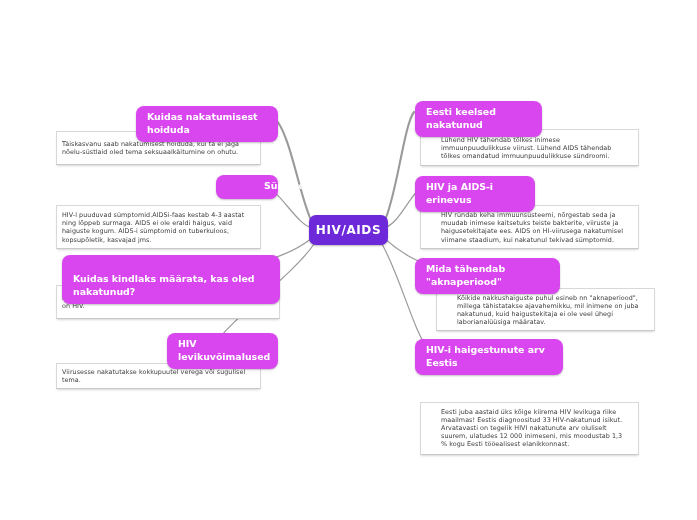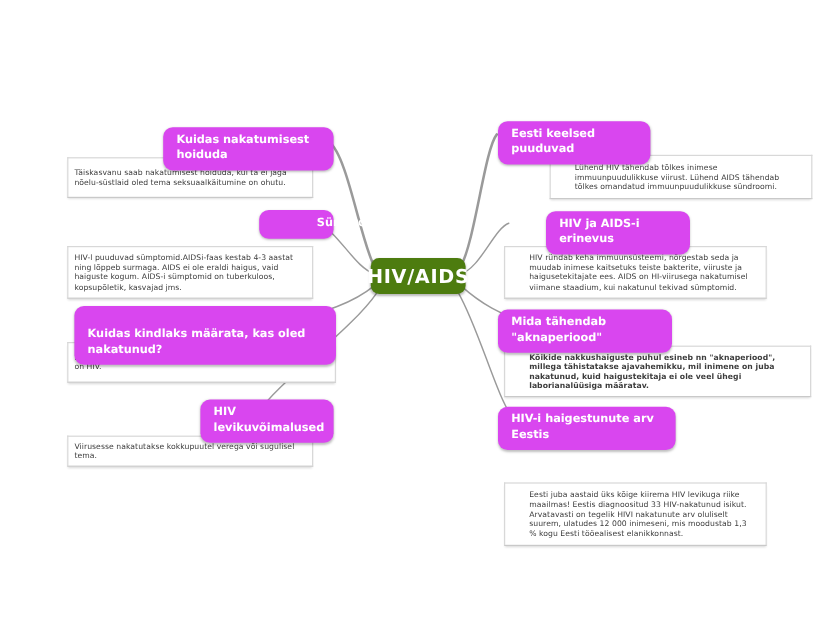--- a/index.html
+++ b/index.html
@@ -27,24 +27,24 @@
     position: absolute;
     left: 0; top: 0;
     width: 697px;
     height: 520px;
     pointer-events: none;
   }
 
   
   .center-node {
     position: absolute;
-    background: #4d7c0f;
+    background: #6d28d9;
     color: #ffffff;
     border-radius: 7px;
-    font-size: 16px;
+    font-size: 12px;
     font-weight: bold;
     letter-spacing: 0.6px;
     display: flex;
     align-items: center;
     justify-content: center;
     box-shadow: 0 1px 2px rgba(0,0,0,0.28);
     z-index: 6;
     white-space: nowrap;
   }
 
@@ -147,39 +147,39 @@
   <div class="branch left">
     <div class="node-body" style="left:56px; top:363px; width:205px; height:26px;">
       <div class="body-text">Viirusesse nakatutakse kokkupuutel verega või sugulisel tema.</div>
     </div>
     <div class="node-title" style="left:167px; top:333px; width:111px;">
       <span>HIV levikuvõimalused</span>
     </div>
   </div>
 
   <div class="branch right">
-    <div class="node-body" style="left:420px; top:129px; width:219px; height:37px;margin-left:38px;">
+    <div class="node-body" style="left:420px; top:129px; width:219px; height:37px;">
       <div class="body-text">Lühend HIV tähendab tõlkes inimese immuunpuudulikkuse viirust. Lühend AIDS tähendab tõlkes omandatud immuunpuudulikkuse sündroomi.</div>
     </div>
     <div class="node-title" style="left:415px; top:101px; width:127px;">
-      <span>Eesti keelsed puuduvad</span>
+      <span>Eesti keelsed nakatunud</span>
     </div>
   </div>
 
   <div class="branch right">
     <div class="node-body" style="left:420px; top:205px; width:219px; height:44px;">
       <div class="body-text">HIV ründab keha immuunsüsteemi, nõrgestab seda ja muudab inimese kaitsetuks teiste bakterite, viiruste ja haigusetekitajate ees. AIDS on HI-viirusega nakatumisel viimane staadium, kui nakatunul tekivad sümptomid.</div>
     </div>
-    <div class="node-title" style="left:415px; top:176px; width:120px;margin-left:40px;">
+    <div class="node-title" style="left:415px; top:176px; width:120px;">
       <span>HIV ja AIDS-i erinevus</span>
     </div>
   </div>
 
   <div class="branch right">
-    <div class="node-body" style="left:420px; top:288px; width:256px; height:43px;font-weight:bold;">
+    <div class="node-body" style="left:436px; top:288px; width:219px; height:43px;">
       <div class="body-text">Kõikide nakkushaiguste puhul esineb nn "aknaperiood", millega tähistatakse ajavahemikku, mil inimene on juba nakatunud, kuid haigustekitaja ei ole veel ühegi laborianalüüsiga määratav.</div>
     </div>
     <div class="node-title" style="left:415px; top:258px; width:145px;">
       <span>Mida tähendab "aknaperiood"</span>
     </div>
   </div>
 
   <div class="branch right">
     <div class="node-body" style="left:420px; top:370px; width:219px; height:53px;margin-top:32px;">
       <div class="body-text">Eesti juba aastaid üks kõige kiirema HIV levikuga riike maailmas! Eestis diagnoositud 33 HIV-nakatunud isikut. Arvatavasti on tegelik HIVI  nakatunute arv oluliselt suurem, ulatudes 12 000 inimeseni, mis moodustab 1,3 % kogu Eesti tööealisest elanikkonnast.</div>

